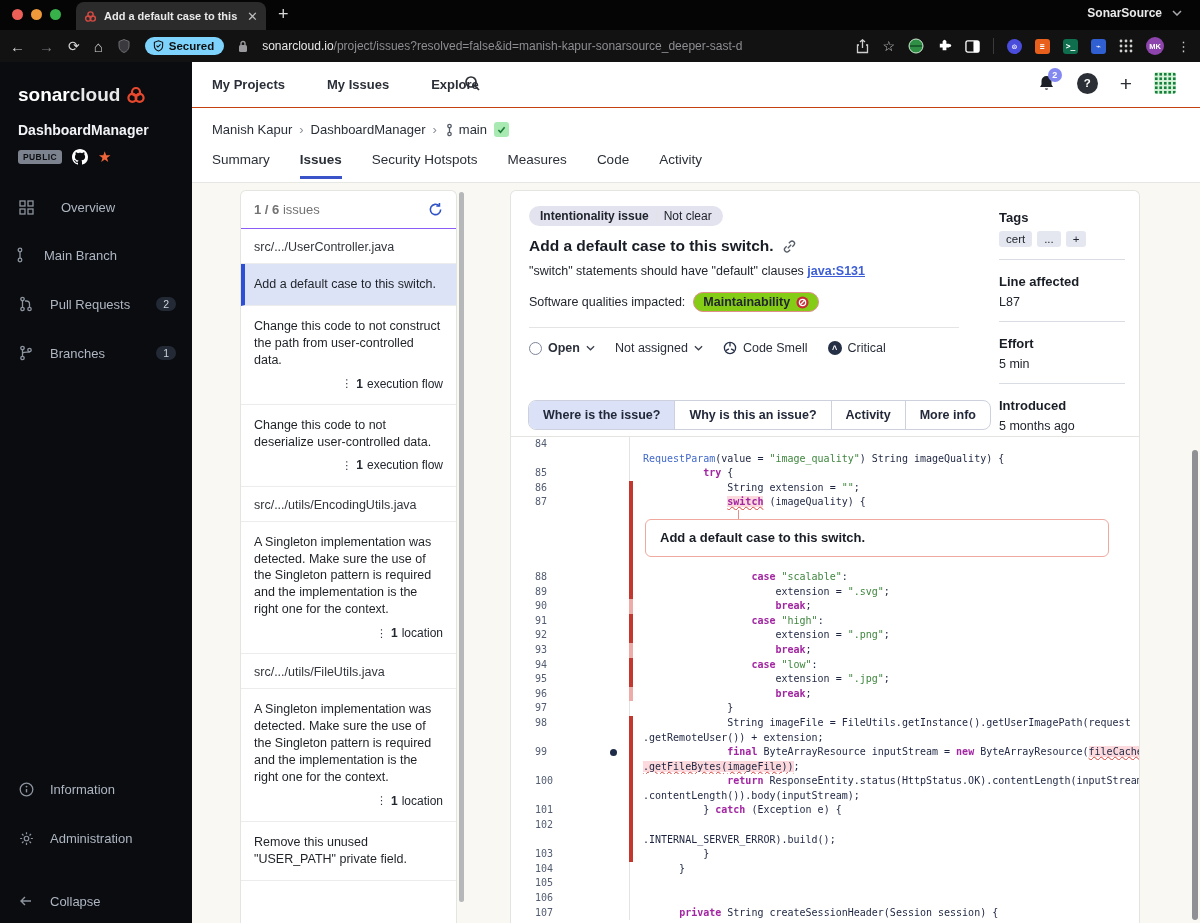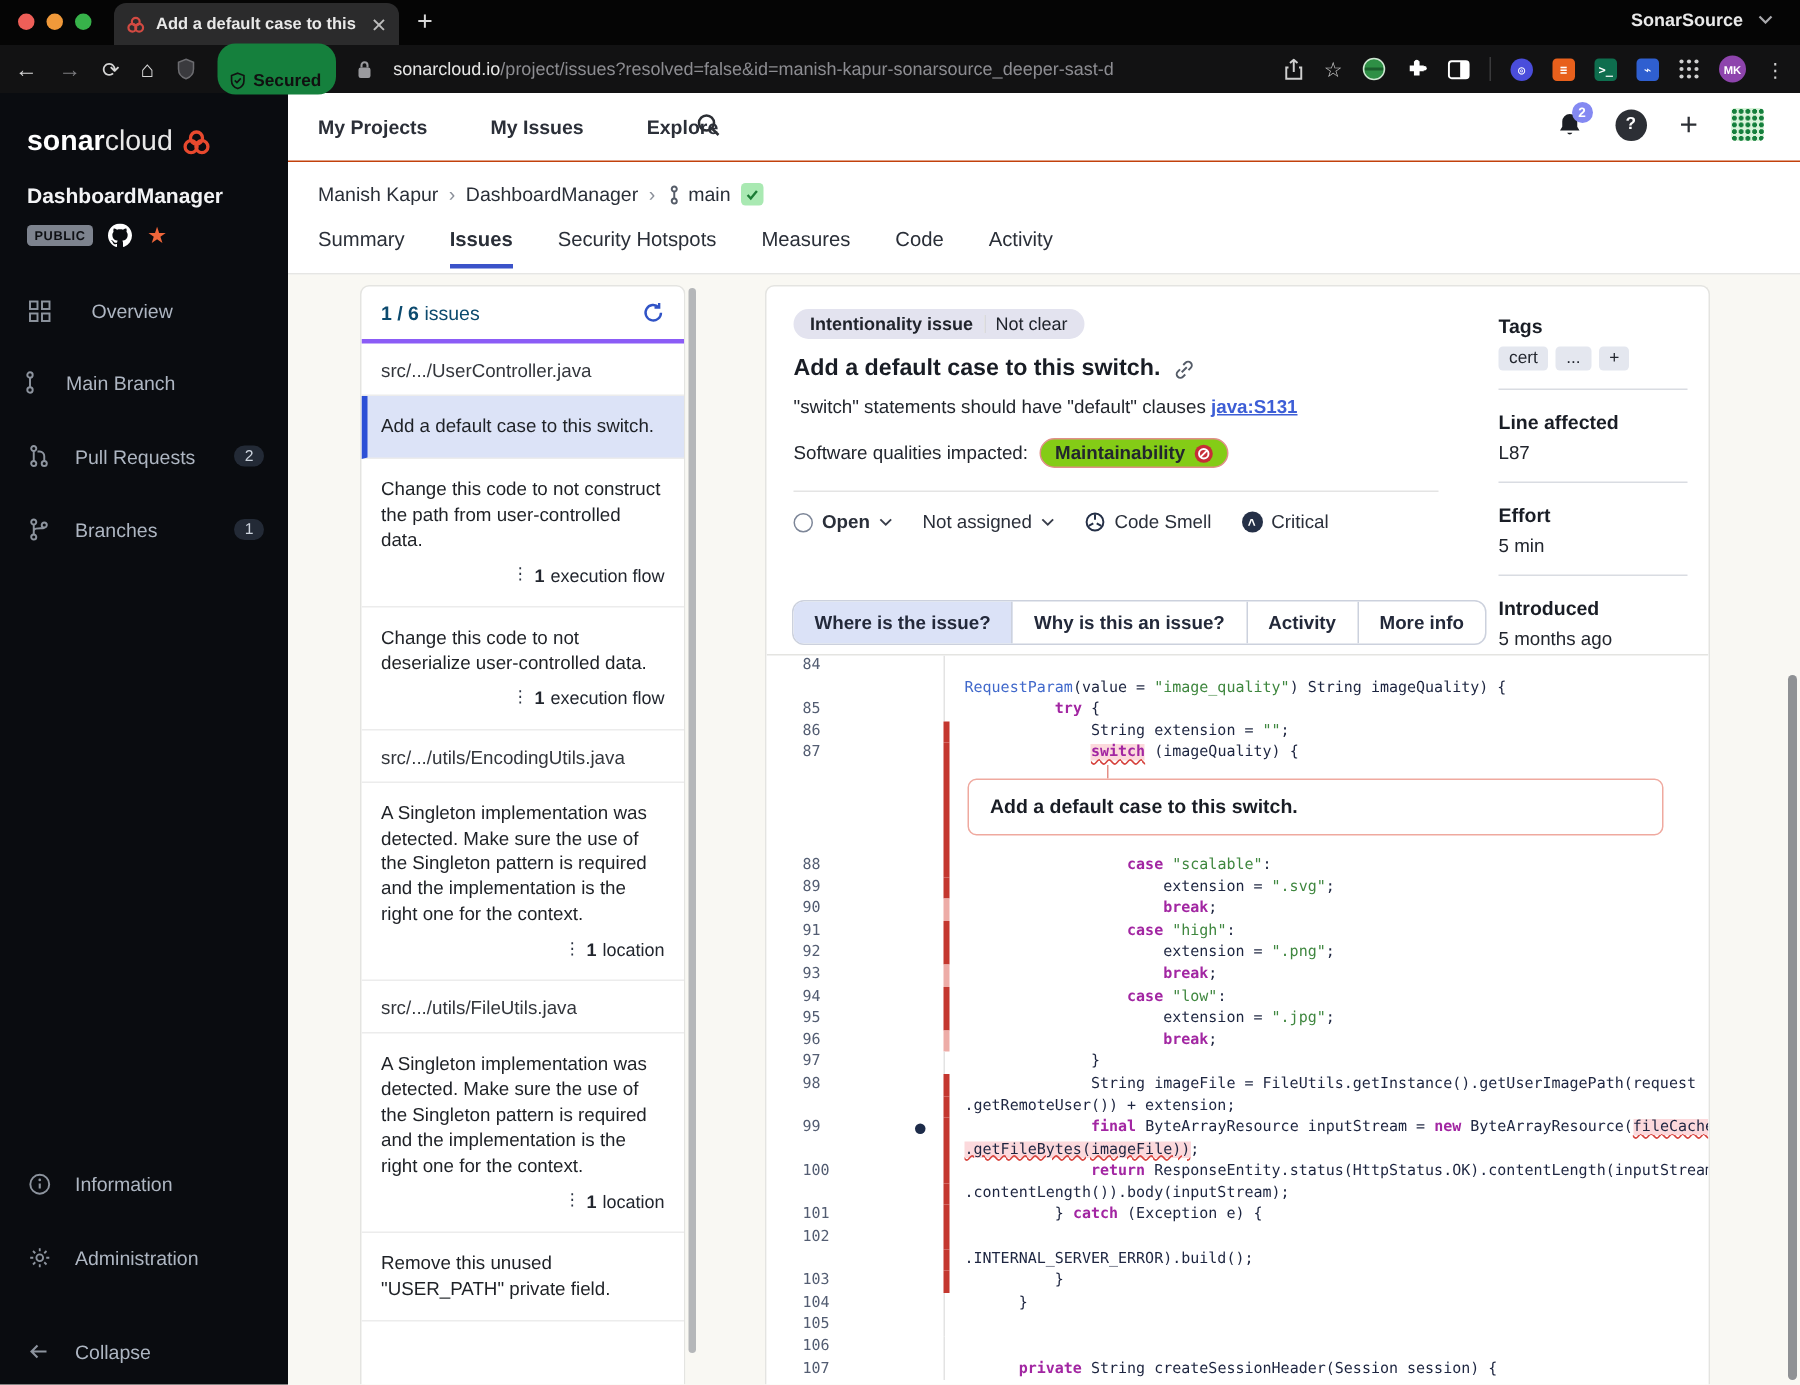--- a/index.html
+++ b/index.html
@@ -12,32 +12,32 @@
   #tabstrip { position:absolute; left:0; top:0; width:1200px; height:30px; background:#050505; }
   .tl { position:absolute; top:9px; width:11px; height:11px; border-radius:50%; }
   #tab { position:absolute; left:76px; top:2px; width:190px; height:28px; background:#2b2b2c; border-radius:8px 8px 0 0; display:flex; align-items:center; padding:0 8px; gap:7px; }
   #tab-title { color:#e9e9e9; font-size:11px; font-weight:bold; white-space:nowrap; overflow:hidden; max-width:138px; }
   #tab-close { color:#bdbdbd; font-size:13px; margin-left:auto; cursor:default; }
   #newtab { position:absolute; left:278px; top:4px; color:#d9d9d9; font-size:18px; font-weight:300; }
   #profile { position:absolute; right:18px; top:6px; display:flex; align-items:center; gap:10px; color:#e9e9e9; font-size:12px; font-weight:bold; }
   #urlrow { position:absolute; left:0; top:30px; width:1200px; height:32px; background:#121213; display:flex; align-items:center; padding:0 10px; gap:14px; }
   .nav-glyph { color:#d6d6d6; font-size:15px; line-height:1; }
   .nav-glyph.dim { color:#7c7c80; }
-  #secured-pill { display:flex; align-items:center; gap:5px; background:#15803d; border-radius:12px; padding:19px 10px 3px 8px; font-size:11.5px; font-weight:bold; color:#101010; }
+  #secured-pill { display:flex; align-items:center; gap:5px; background:#7dd3fc; border-radius:12px; padding:3px 10px 3px 8px; font-size:11.5px; font-weight:bold; color:#101010; }
   #url-text { font-size:12px; color:#8d8d92; white-space:nowrap; overflow:hidden; max-width:480px; }
   #url-text b { color:#e7e7e7; font-weight:normal; }
   #chrome-right { margin-left:auto; display:flex; align-items:center; gap:13px; }
   .ext-sq { width:15px; height:15px; border-radius:3px; display:flex; align-items:center; justify-content:center; color:#fff; font-size:8px; font-weight:bold; font-family:"DejaVu Sans Mono",monospace; }
   #mk-avatar { width:18px; height:18px; border-radius:50%; background:#8e44ad; color:#fff; font-size:7.5px; font-weight:bold; display:flex; align-items:center; justify-content:center; }
   #chrome-sep { width:1px; height:16px; background:#3a3a3c; }
 
   
   #side { position:absolute; left:0; top:62px; width:192px; height:861px; background:#0a0c10; z-index:30; }
   #logo { position:absolute; left:18px; top:22px; display:flex; align-items:center; gap:6px; color:#fff; font-size:19px; }
-  #logo b { font-weight:bold; } #logo span.lt { color:#e8e8e8; font-weight:400; }
+  #logo b { font-weight:bold; } #logo span.lt { color:#e8e8e8; font-weight:700; }
   #proj-name { position:absolute; left:18px; top:60px; color:#f2f3f5; font-size:14px; font-weight:bold; }
   #proj-badges { position:absolute; left:18px; top:86px; display:flex; align-items:center; gap:10px; }
   #public-badge { background:#7d838e; color:#0d0f13; font-size:8.5px; font-weight:bold; padding:2px 5px; border-radius:3px; letter-spacing:.4px; }
   .side-item { position:absolute; left:0; width:192px; height:34px; display:flex; align-items:center; padding:0 16px 0 18px; gap:16px; color:#aeb6c2; font-size:13px; cursor:pointer; }
   .side-item .sbadge { margin-left:auto; background:#232a36; color:#cdd4de; font-size:10.5px; padding:1px 7px; border-radius:8px; }
   .side-item .ic { width:16px; display:flex; justify-content:center; opacity:.8; }
 
   
   #apphead { position:absolute; left:192px; top:62px; width:1008px; height:46px; background:#fff; border-bottom:1px solid #c2410c; z-index:20; }
   .topnav-item { font-size:13px; font-weight:bold; color:#2b2f38; margin-right:42px; cursor:pointer; }
@@ -55,21 +55,21 @@
   #breadcrumb .sep { color:#8a8f99; }
   #branch-chip { display:flex; align-items:center; gap:4px; }
   #branch-check { width:15px; height:15px; border-radius:3px; background:#a9e9b2; display:flex; align-items:center; justify-content:center; }
   #ptabs { position:absolute; left:20px; top:44px; display:flex; }
   .ptab { position:relative; font-size:13.5px; color:#2a2f38; margin-right:30px; padding-bottom:12px; cursor:pointer; }
   .ptab.active { font-weight:bold; }
   .ptab.active::after { content:""; position:absolute; left:0; right:0; bottom:0; height:3px; background:#3b53c9; }
 
   
   #ipanel { position:absolute; left:240px; top:190px; width:217px; height:733px; background:#fff; border:1px solid #e4e4e1; border-bottom:none; border-radius:6px 6px 0 0; overflow:hidden; z-index:10; }
-  #ip-head { height:38px; display:flex; align-items:center; justify-content:space-between; padding:0 13px; border-bottom:3px solid #8b5cf6; font-size:13px; color:#0c4a6e; }
+  #ip-head { height:38px; display:flex; align-items:center; justify-content:space-between; padding:0 13px; border-bottom:1px solid #8b5cf6; font-size:13px; color:#737373; }
   #ip-head b { font-weight:bold; }
   .file-head { padding:11px 13px 9px; font-size:12.5px; color:#33363c; border-bottom:1px solid #ececec; }
   .iss-item { position:relative; padding:12px 13px; font-size:12.5px; line-height:1.35; color:#1e2126; border-bottom:1px solid #ececec; cursor:pointer; }
   .iss-item.selected { background:#dce3f7; border-left:4px solid #2c4fd6; padding-left:9px; }
   .iss-meta { margin-top:7px; text-align:right; font-size:12px; color:#22262e; display:flex; justify-content:flex-end; align-items:center; gap:4px; }
   .iss-meta b { font-weight:bold; }
   .vdots { color:#2b3342; font-size:11px; letter-spacing:0; }
   #ip-scroll { position:absolute; left:459px; top:192px; width:5px; height:710px; background:#b5b7b9; border-radius:3px; z-index:11; }
 
   

